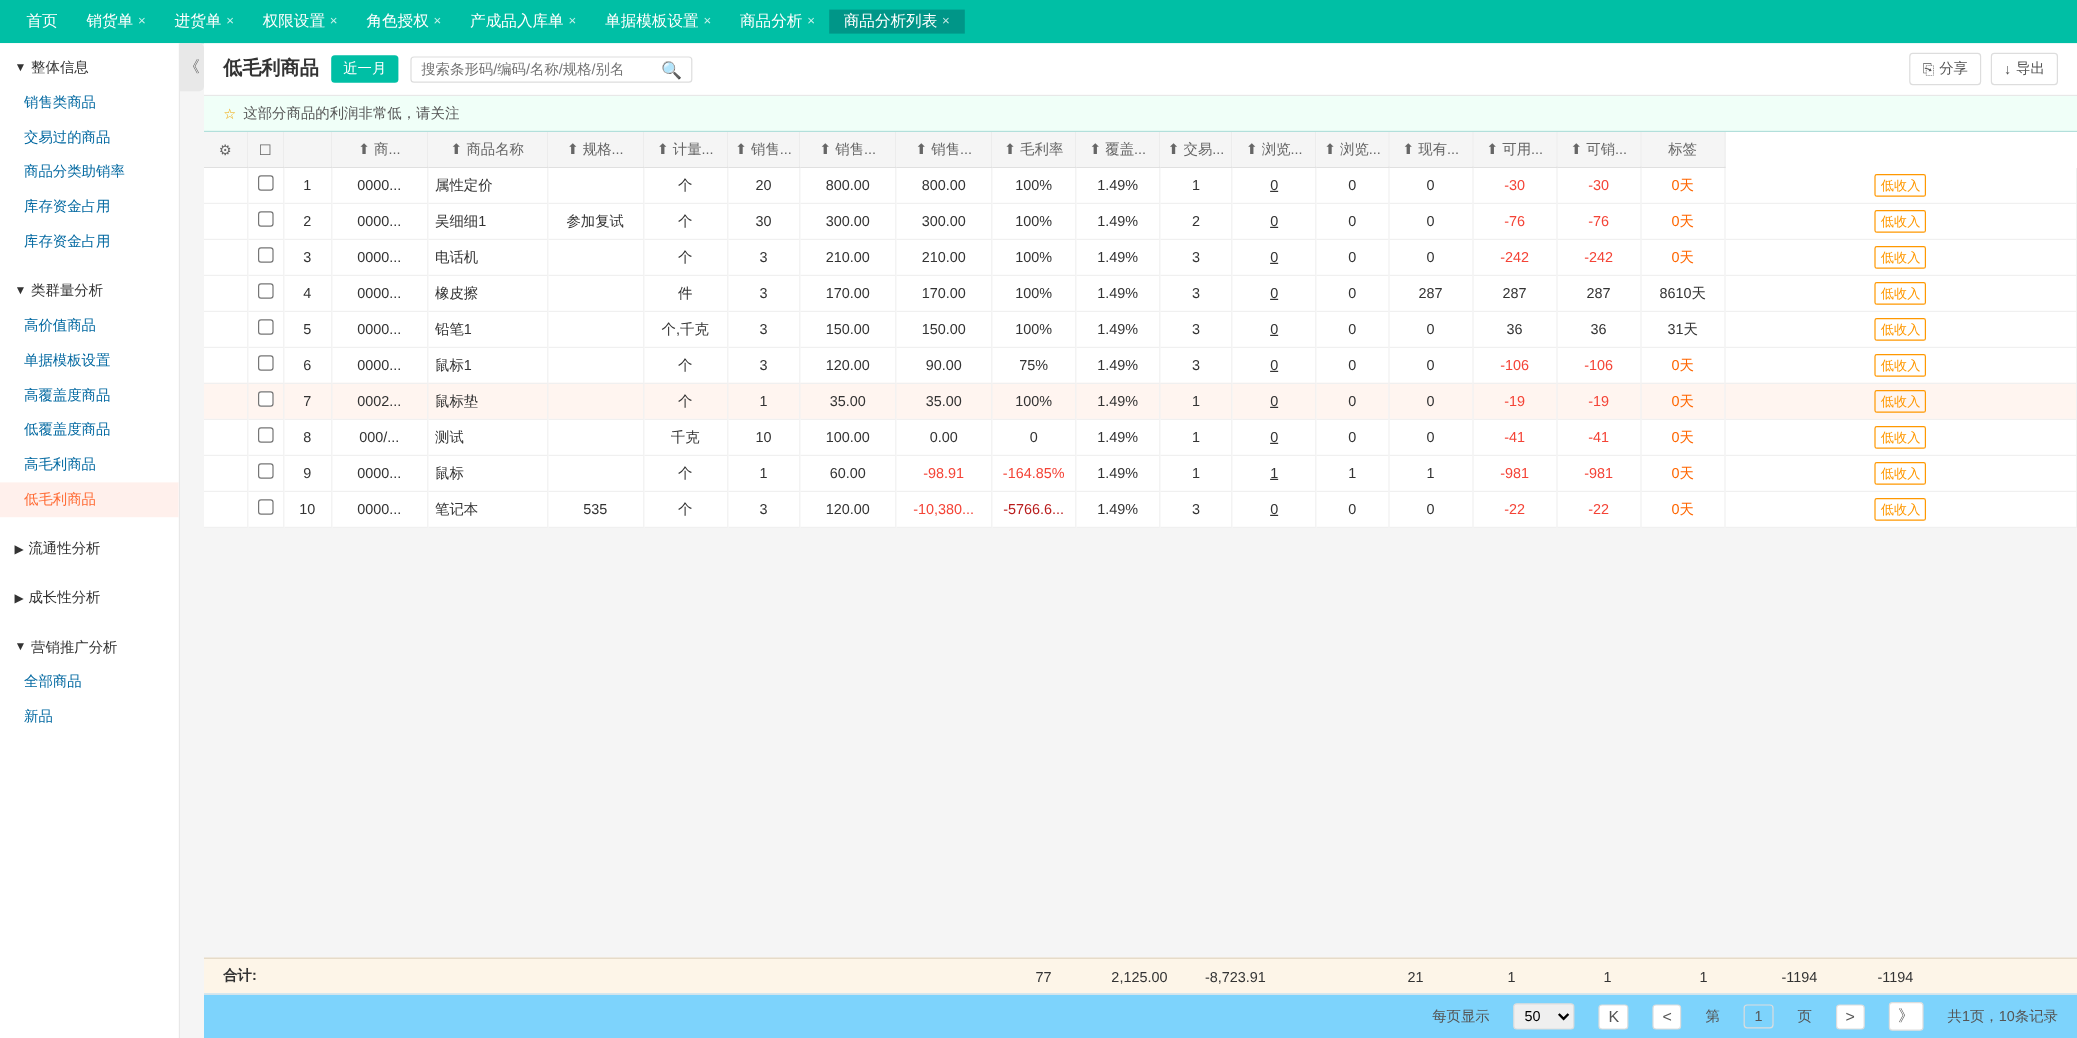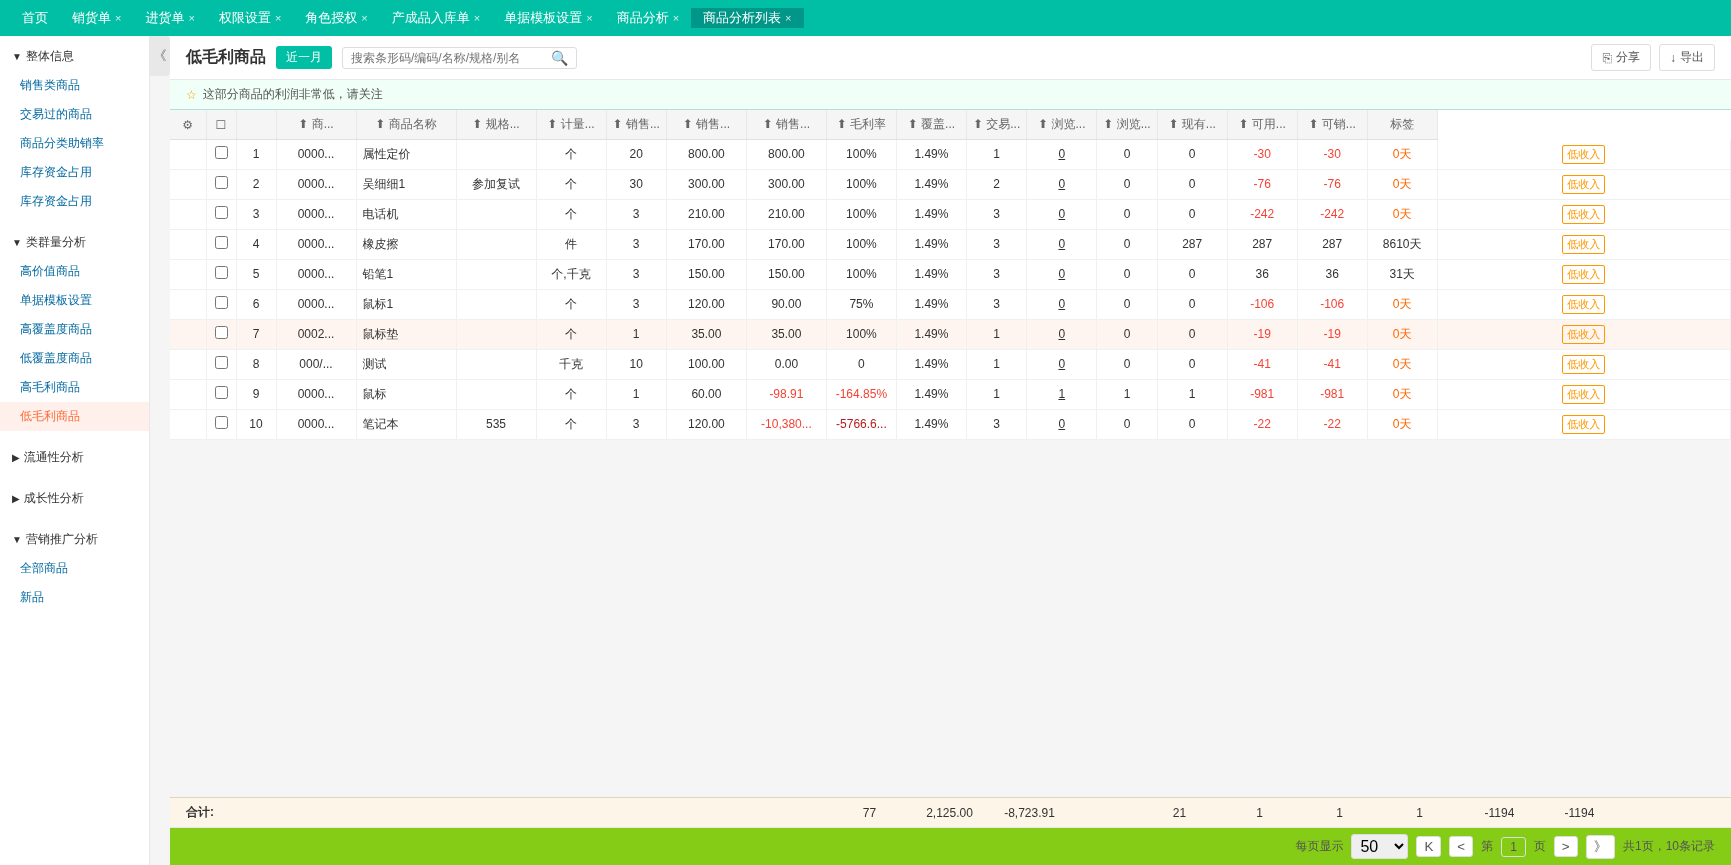--- a/index.html
+++ b/index.html
@@ -172,35 +172,35 @@
       font-size: 12px;
       color: #333;
       margin-top: 25px;
     }
     .footer-total-label { margin-right: 20px; font-weight: bold; }
     .footer-cells { display: flex; gap: 0; flex: 1; justify-content: center; }
     .footer-cell { min-width: 80px; text-align: center; padding: 0 6px; }
 
     
     .pagination-bar {
-      background: #84cc16;
+      background: #7dd3fc;
       border-top: 1px solid #e8e8e8;
       padding: 6px 16px;
       display: flex;
       align-items: center;
       justify-content: flex-end;
       font-size: 12px;
-      gap: 8px;
+      gap: 20px;
       color: #555;
     }
     .pagination-bar select {
       border: 1px solid #ddd;
       border-radius: 3px;
       padding: 2px 4px;
-      font-size: 16px;
+      font-size: 12px;
     }
     .page-btn {
       border: 1px solid #ddd;
       background: #fff;
       padding: 2px 7px;
       border-radius: 3px;
       cursor: pointer;
       color: #555;
     }
     .page-num { border: 1px solid #ddd; border-radius: 3px; padding: 2px 8px; }

